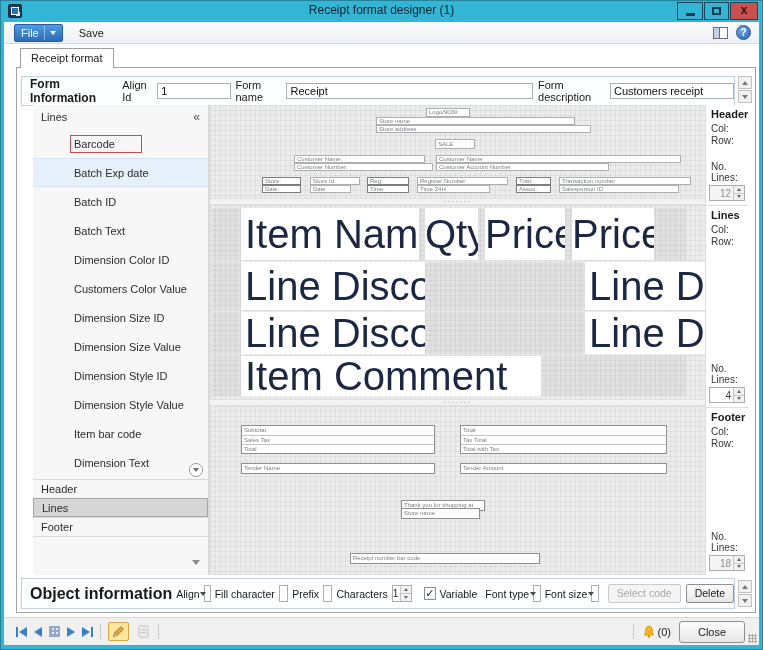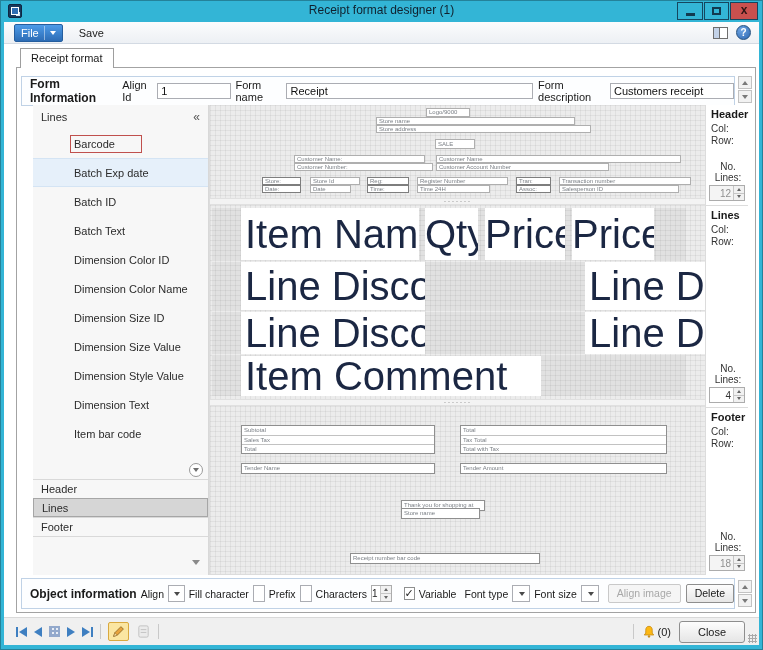--- a/index.html
+++ b/index.html
@@ -83,32 +83,32 @@
   .db-large{position:absolute;background:#fff;border:none;color:var(--big-text);font-size:40px;white-space:nowrap;overflow:hidden;padding-left:4px;}
   .db-large.center{text-align:center;padding-left:0;}
   .row-stripe{position:absolute;left:2px;width:474px;background:rgba(0,0,0,.045);}
   
   .side-panel{width:42px;background:#fff;font-size:10px;color:#333;display:flex;flex-direction:column;}
   .panel-group{display:flex;flex-direction:column;padding:3px 3px 4px 5px;}
   .panel-group:nth-child(1){height:100px;} .panel-group:nth-child(2){height:202px;border-top:1px solid #DCDCDC;} .panel-group:nth-child(3){height:168px;border-top:1px solid #DCDCDC;}
   .pg-title{font-weight:bold;font-size:11px;color:#1a1a1a;margin-bottom:3px;}
   .pg-line{line-height:12px;}
   .pg-grow{flex:1;}
-  .pg-nl{text-align:center;margin-bottom:2px;}
+  .pg-nl{text-align:left;margin-bottom:2px;}
   .spin{display:flex;height:16px;border:1px solid #ACACAC;background:#fff;width:36px;align-self:flex-end;}
   .spin.disabled{background:#F4F4F4;color:#909090;}
   .spin-val{flex:1;text-align:right;padding:2px 2px 0 0;font-size:10px;}
   .spin-btns{width:11px;display:flex;flex-direction:column;border-left:1px solid #C6C6C6;}
   .spin-b{flex:1;display:flex;align-items:center;justify-content:center;background:#F1F1F1;}
   .spin-b+.spin-b{border-top:1px solid #C6C6C6;}
   .spin-b i{width:0;height:0;border-left:2.5px solid transparent;border-right:2.5px solid transparent;}
   .spin-b .u{border-bottom:3.5px solid #666;} .spin-b .d{border-top:3.5px solid #666;}
   
   .object-info{position:absolute;left:4px;top:510px;width:714px;height:31px;border:1px solid #C0D2E6;background:#FDFEFF;display:flex;align-items:center;font-size:10.5px;color:#1a1a1a;white-space:nowrap;}
-  .oi-title{font-weight:bold;font-size:12px;margin:0 4px 0 8px;}
+  .oi-title{font-weight:bold;font-size:16px;margin:0 4px 0 8px;}
   .dd{position:relative;height:17px;border:1px solid #ABADB3;background:#fff;}
   .dd::after{content:"";position:absolute;right:4px;top:6px;width:0;height:0;border-left:3px solid transparent;border-right:3px solid transparent;border-top:4px solid #4A4A4A;}
   .dd-align{width:46px;margin:0 4px;} .dd-font{width:50px;margin:0 4px;}
   .in-small{width:20px;height:17px;margin:0 4px;}
   .oi-spin{width:28px;margin:0 4px;align-self:center;height:17px;}
   .checkbox{width:13px;height:13px;border:1px solid #8E8F8F;background:#fff;margin:0 4px 0 8px;font-size:11px;line-height:11px;text-align:center;color:#222;}
   .checkbox.checked::after{content:"✓";}
   .oi-btn{height:19px;border:1px solid #8E8E8E;border-radius:2px;background:linear-gradient(#FDFDFD,#E6E6E6);font-size:10.5px;padding:0 8px;margin-left:5px;color:#1a1a1a;line-height:17px;}
   .oi-btn.disabled{border-color:#C9C9C9;background:#F5F5F5;color:#A8A8A8;}
   
@@ -207,36 +207,39 @@
               <div class="sb-item">
                 <span>Batch ID</span>
               </div>
               <div class="sb-item">
                 <span>Batch Text</span>
               </div>
               <div class="sb-item">
                 <span>Dimension Color ID</span>
               </div>
               <div class="sb-item">
-                <span>Dimension Color Name</span>
+                <span>Customers Color Value</span>
               </div>
               <div class="sb-item">
                 <span>Dimension Size ID</span>
               </div>
               <div class="sb-item">
                 <span>Dimension Size Value</span>
               </div>
               <div class="sb-item">
+                <span>Dimension Style ID</span>
+              </div>
+              <div class="sb-item">
                 <span>Dimension Style Value</span>
               </div>
               <div class="sb-item">
+                <span>Item bar code</span>
+              </div>
+              <div class="sb-item">
                 <span>Dimension Text</span>
-              </div>
-              <div class="sb-item">
-                <span>Item bar code</span>
               </div>
               <div class="sb-circle"></div>
           </div>
           <div id="sb-sections">
               <div class="sb-section">Header</div>
               <div class="sb-section active">Lines</div>
               <div class="sb-section">Footer</div>
             </div>
           <div class="sb-filler"></div>
         </div>
@@ -387,21 +390,21 @@
                 <i class="d"></i>
               </div>
           </div>
         </div>
         <div class="checkbox checked" id="variable-cb"></div>
         <label>Variable</label>
         <label style="margin-left:8px;">Font type</label>
         <div class="dd dd-font"></div>
         <label>Font size</label>
         <div class="dd dd-font"></div>
-        <div class="oi-btn disabled">Align image</div>
+        <div class="oi-btn disabled">Select code</div>
         <div class="oi-btn">Delete</div>
       </div>
     </div>
 
     <div class="statusbar">
       <div class="sb-left">
         <div class="ic-first">
             <div class="navbar2"></div>
             <i class="tri-l"></i>
           </div>

